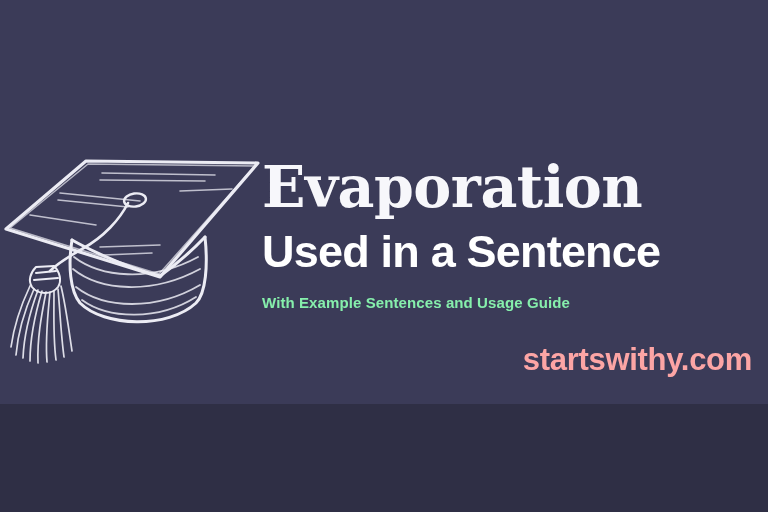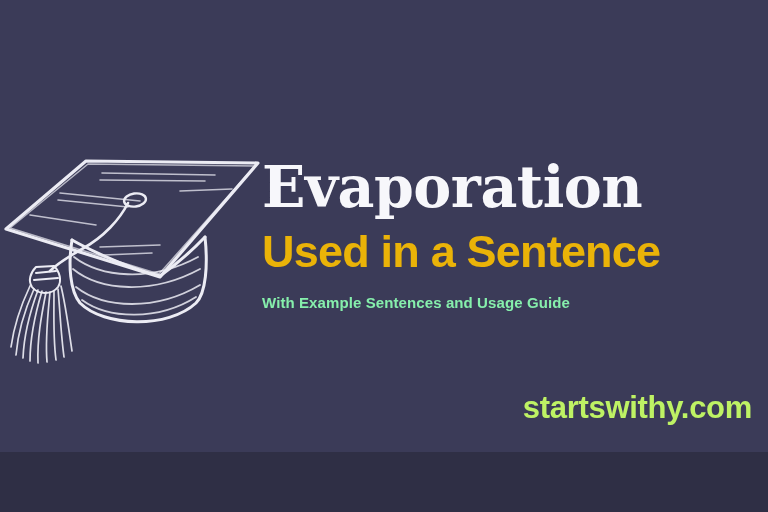--- a/index.html
+++ b/index.html
@@ -3,21 +3,21 @@
 <meta charset="utf-8">
 <style>
   html, body {
     margin: 0;
     padding: 0;
     background: #2f2f45;
   }
   #card {
     position: relative;
     width: 768px;
-    height: 452px;
+    height: 404px;
     background: #3b3b58;
     overflow: hidden;
     font-family: "Liberation Sans", sans-serif;
   }
 
   
   #cap-illustration {
     position: absolute;
     left: 0px;
     top: 145px;
@@ -48,21 +48,21 @@
     color: #f7f7fb;
     white-space: nowrap;
   }
   #headline {
     margin: 8px 0 0 0;
     font-family: "Liberation Sans", sans-serif;
     font-weight: 700;
     font-size: 45px;
     line-height: 50px;
     letter-spacing: -0.8px;
-    color: #eab308;
+    color: #ffffff;
     white-space: nowrap;
   }
   #tagline {
     margin: 16px 0 0 0;
     font-family: "Liberation Sans", sans-serif;
     font-weight: 700;
     font-size: 15px;
     line-height: 20px;
     letter-spacing: 0.1px;
     color: #86efac;
@@ -72,21 +72,21 @@
   
   #brand {
     position: absolute;
     right: 16px;
     bottom: 26px;
     font-family: "Liberation Sans", sans-serif;
     font-weight: 700;
     font-size: 31px;
     line-height: 36px;
     letter-spacing: -0.3px;
-    color: #bef264;
+    color: #fca5a5;
     white-space: nowrap;
     margin-top: 12px;
   }
 </style>
 </head>
 <body>
 
 <div id="card">
 
   <div id="cap-illustration">

